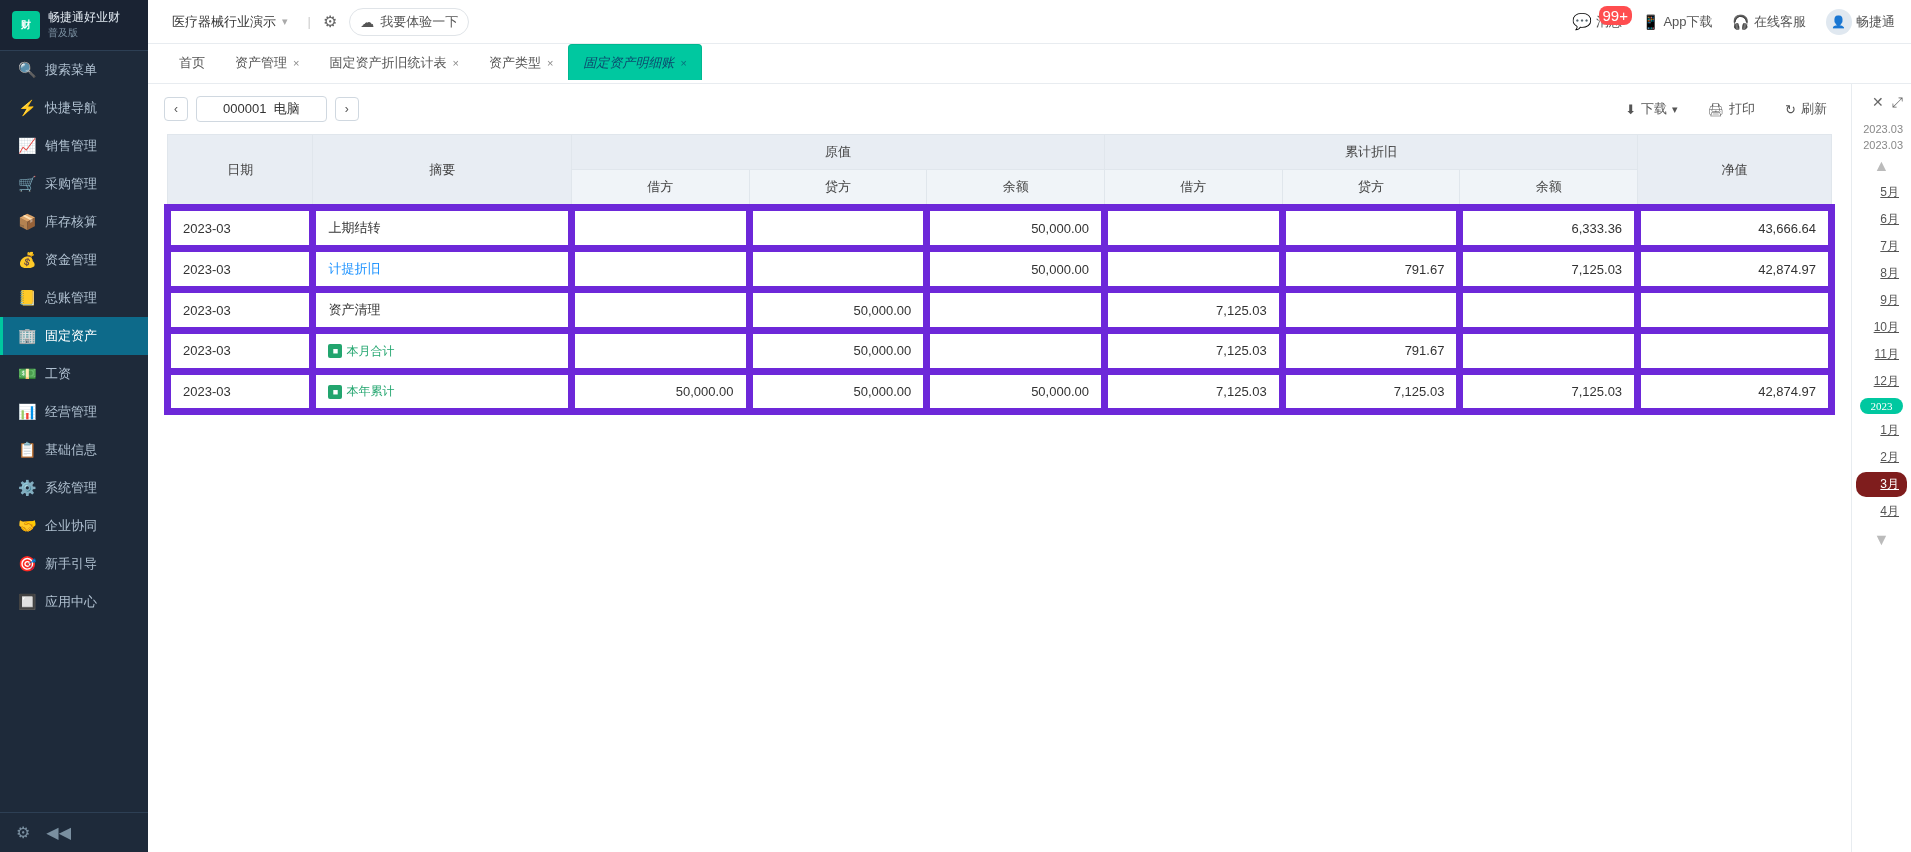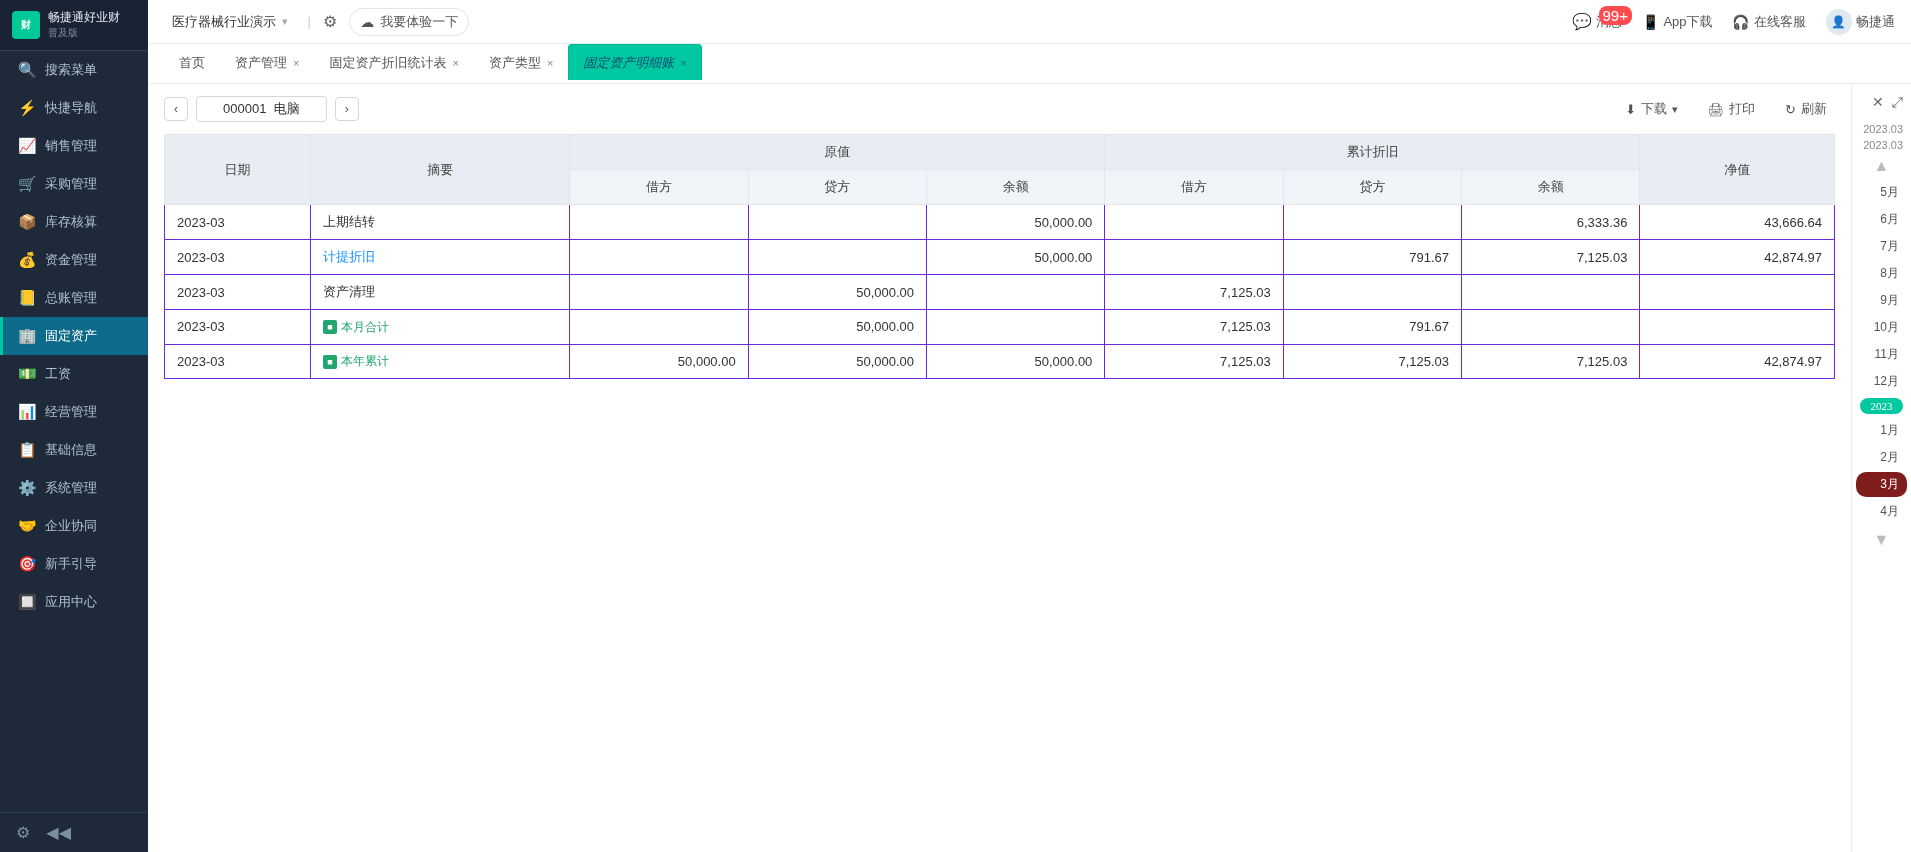--- a/index.html
+++ b/index.html
@@ -271,21 +271,21 @@
       border: 1px solid #e0e6ec;
       position: sticky;
       top: 0;
       z-index: 2;
     }
     thead tr.main-header th {
       background: #e8edf3;
     }
     tbody tr td {
       padding: 8px 12px;
-      border: 1px solid #6d28d9;
+      border: 7px solid #6d28d9;
       text-align: center;
       color: #333;
     }
     .td-left { text-align: left; }
     .td-right { text-align: right; }
     .text-link { color: #1890ff; cursor: pointer; }
     .month-badge {
       display: inline-flex;
       align-items: center;
       gap: 4px;
@@ -332,20 +332,21 @@
     }
     .timeline::-webkit-scrollbar { width: 2px; }
     .timeline-month {
       font-size: 12px;
       color: #555;
       text-align: right;
       padding: 4px 8px;
       cursor: pointer;
       border-radius: 10px;
       margin: 1px 0;
+      text-decoration: underline;
     }
     .timeline-month.active {
       background: #7f1d1d;
       color: #fff;
       border-radius: 10px;
       padding-left: 8px;
     }
     .timeline-year-badge {
       font-size: 11px;
       background: #00c8a0;

